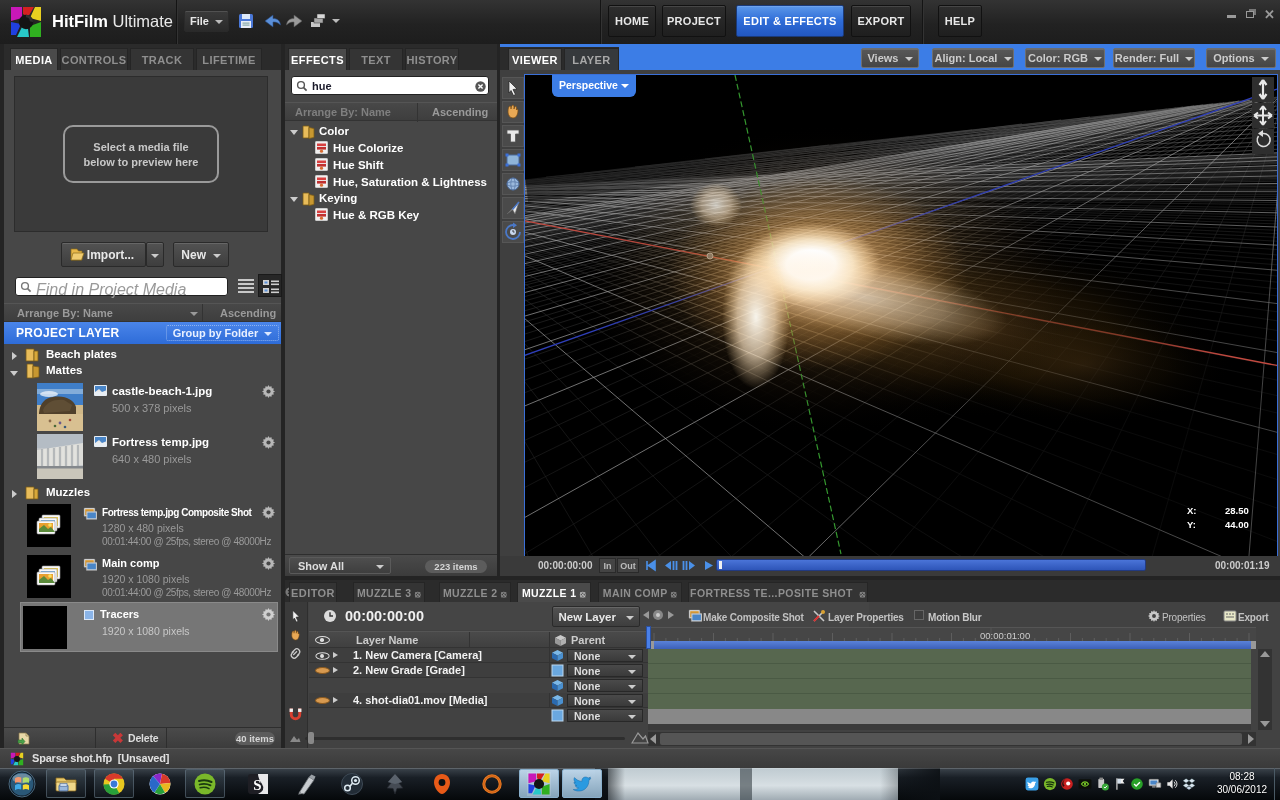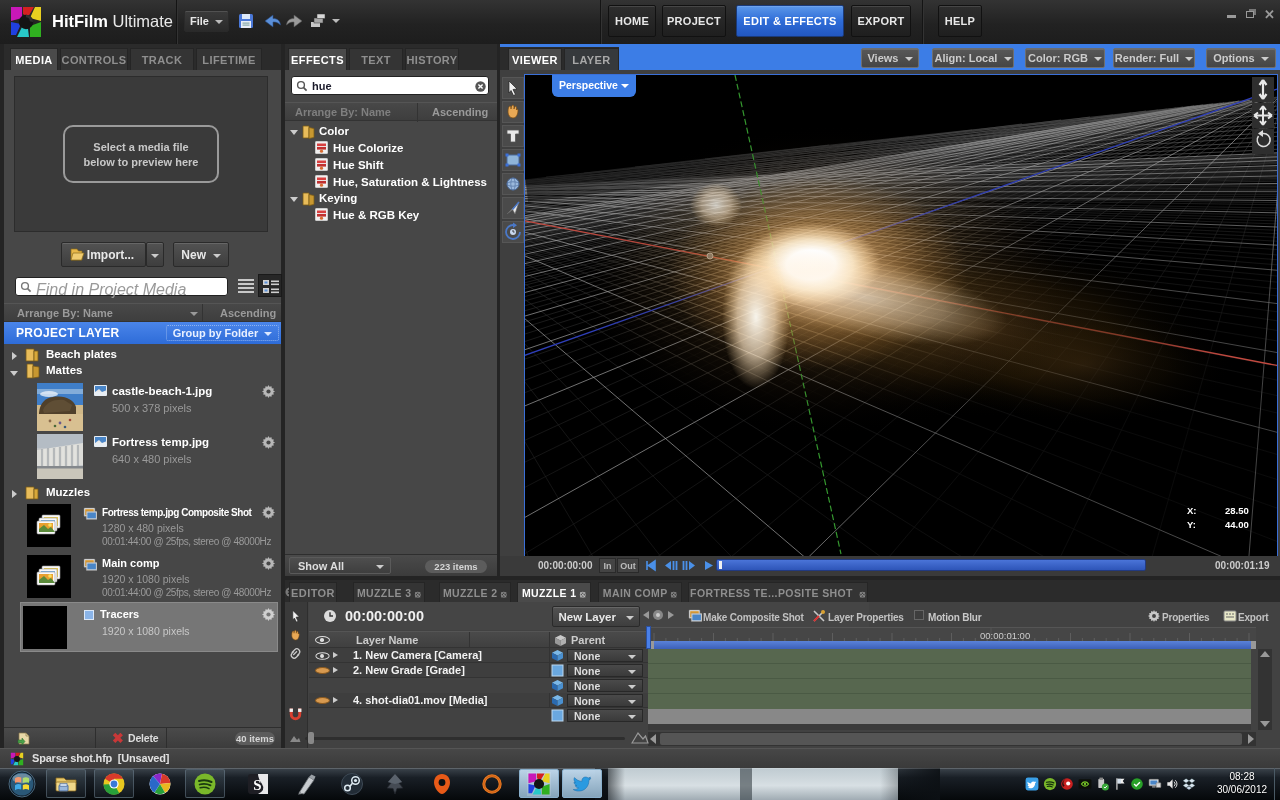--- a/index.html
+++ b/index.html
@@ -602,21 +602,21 @@
       <path d="M2 12 L7 7" stroke="#d83030" stroke-width="2"></path>
       <circle cx="11" cy="3" r="2" fill="#d8a030"></circle>
     </svg>
   <span class="abs" style="left:543px;top:32px;color:#c2c2c2;font-size:10px;font-weight:bold;letter-spacing:-.2px">Layer Properties</span>
   <div class="abs" style="left:629px;top:30px;width:10px;height:10px;background:#3e3e3e;border:1px solid #666"></div>
   <span class="abs" style="left:643px;top:32px;color:#c8c8c8;font-size:10px;font-weight:bold;letter-spacing:-.2px">Motion Blur</span>
   <svg class="abs" style="left:863px;top:30px" width="12" height="12" viewBox="0 0 16 16">
       <path fill="#c8c8c8" d="M8 0l1.2 2.3 2.5-.8.3 2.6 2.6.3-.8 2.5L16 8l-2.2 1.2.8 2.5-2.6.3-.3 2.6-2.5-.8L8 16l-1.2-2.2-2.5.8-.3-2.6-2.6-.3.8-2.5L0 8l2.2-1.2-.8-2.5 2.6-.3.3-2.6 2.5.8z"></path>
       <circle cx="8" cy="8" r="2.6" fill="#424242"></circle>
     </svg>
-  <span class="abs" style="left:877px;top:32px;color:#c2c2c2;font-size:10px;font-weight:bold;letter-spacing:-.2px">Properties</span>
+  <span class="abs" style="left:877px;top:32px;color:#c2c2c2;font-size:10px;font-weight:normal;letter-spacing:-.2px">Properties</span>
   <svg class="abs" style="left:938px;top:30px" width="14" height="12" viewBox="0 0 14 12">
       <rect x="1" y="1" width="12" height="10" rx="1" fill="#e8e8c8" stroke="#888"></rect>
       <path d="M3 4 h2 M6 4 h2 M9 4 h2 M3 7 h8" stroke="#666" stroke-width="1"></path>
     </svg>
   <span class="abs" style="left:953px;top:32px;color:#c2c2c2;font-size:10px;font-weight:bold;letter-spacing:-.2px">Export</span>
 
   <div class="abs" style="left:24px;top:51px;width:339px;height:17px;background:linear-gradient(#4a4a4a,#404040);border-top:1px solid #555;border-bottom:1px solid #333">
     <div class="eyi" style="left:6px;top:4px"></div>
     <span class="abs" style="left:47px;top:2px;color:#ccc;font-size:11px;font-weight:bold">Layer Name</span>
     <div class="abs" style="left:160px;top:0;width:1px;height:17px;background:#333"></div>

